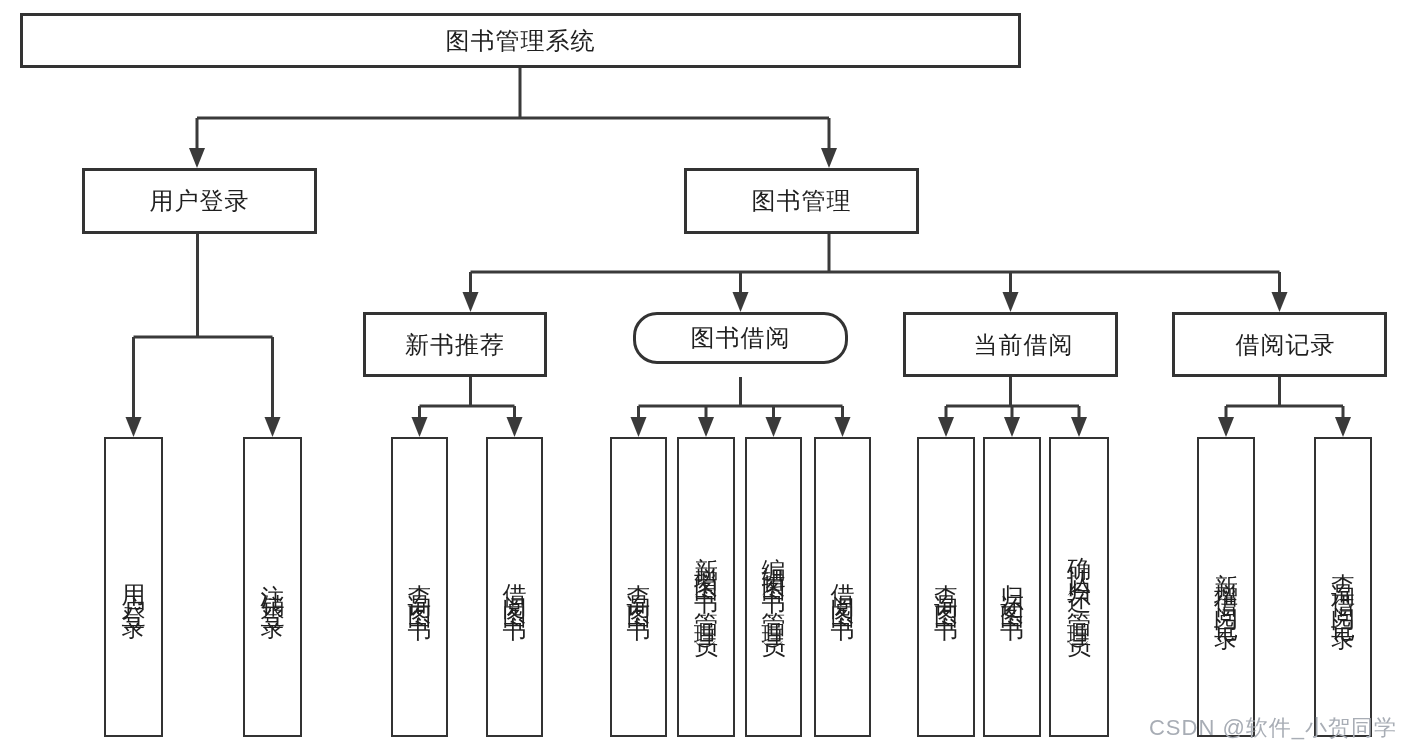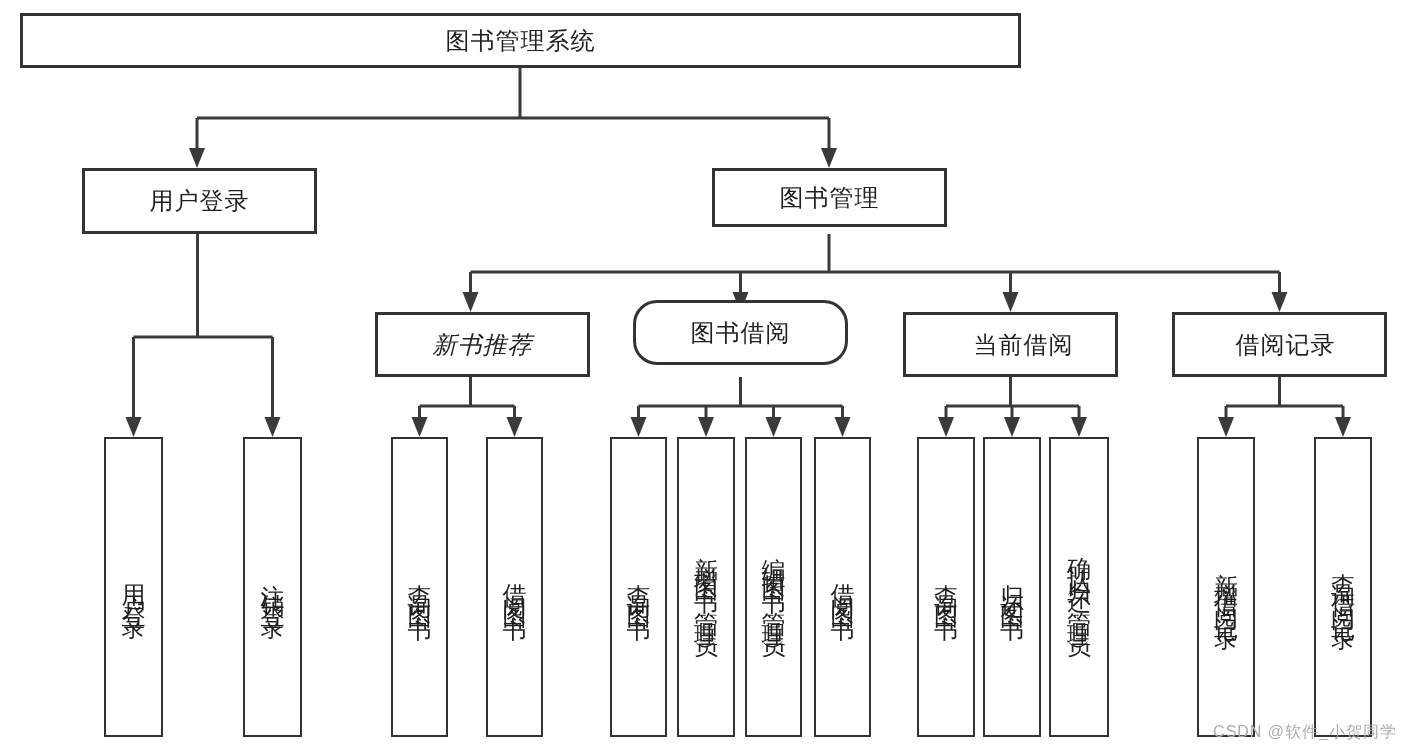--- a/index.html
+++ b/index.html
@@ -46,21 +46,21 @@
     border-width: 2.5px;
     writing-mode: vertical-lr;
     text-orientation: mixed;
     letter-spacing: 11px;
     line-height: 1;
   }
   .watermark {
     position: absolute;
     right: 8px;
     bottom: 4px;
-    font-size: 16px;
+    font-size: 22px;
     letter-spacing: 1px;
     color: var(--watermark);
     white-space: nowrap;
   }
 </style>
 </head>
 <body>
 
 <div class="canvas">
 
@@ -96,24 +96,24 @@
     <polygon class="arrow" points="1071,417 1087,417 1079,437"></polygon>
 
     <path class="edge" d="M1279.5 377 V406 M1226 406 H1343 M1226 406 V419 M1343 406 V419"></path>
     <polygon class="arrow" points="1218,417 1234,417 1226,437"></polygon>
     <polygon class="arrow" points="1335,417 1351,417 1343,437"></polygon>
   </svg>
 
   <div class="box" style="left:20px; top:13px; width:1001px; height:55px;">图书管理系统</div>
 
   <div class="box" style="left:82px; top:168px; width:235px; height:66px;">用户登录</div>
-  <div class="box" style="left:712px; top:168px; width:235px; height:59px;">图书管理</div>
+  <div class="box" style="left:684px; top:168px; width:235px; height:66px;">图书管理</div>
 
-  <div class="box" style="left:375px; top:312px; width:215px; height:65px;font-style:italic;">新书推荐</div>
-  <div class="box" style="left:633px; top:300px; width:215px; height:65px;border-radius:24px;">图书借阅</div>
+  <div class="box" style="left:363px; top:312px; width:184px; height:65px;">新书推荐</div>
+  <div class="box" style="left:633px; top:312px; width:215px; height:52px;border-radius:24px;">图书借阅</div>
   <div class="box" style="left:903px; top:312px; width:215px; height:65px;padding-left:26px;">当前借阅</div>
   <div class="box" style="left:1172px; top:312px; width:215px; height:65px;padding-left:12px;">借阅记录</div>
 
   <div class="box leaf" style="left:104px; top:437px; width:59px; height:300px;">用户登录</div>
   <div class="box leaf" style="left:243px; top:437px; width:59px; height:300px;">注销登录</div>
 
   <div class="box leaf" style="left:391px; top:437px; width:57px; height:300px;">查询图书</div>
   <div class="box leaf" style="left:486px; top:437px; width:57px; height:300px;">借阅图书</div>
 
   <div class="box leaf" style="left:610px; top:437px; width:57px; height:300px;">查询图书</div>

